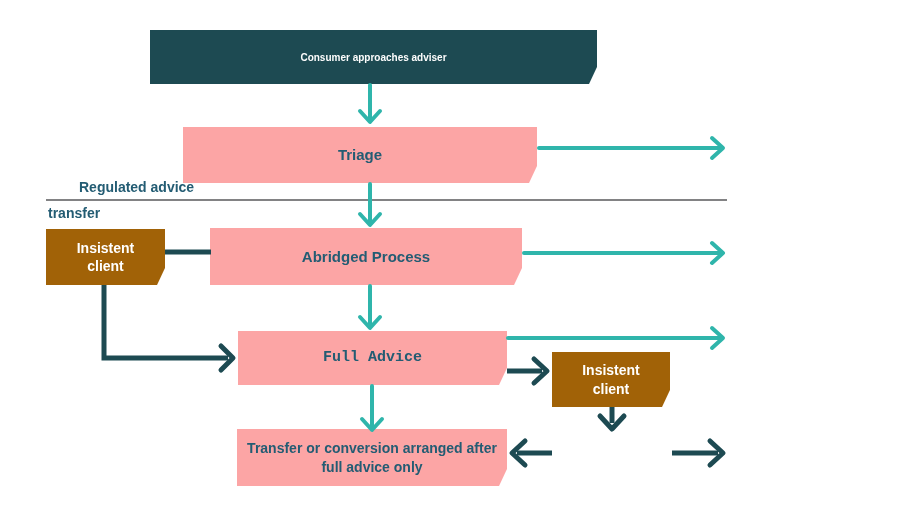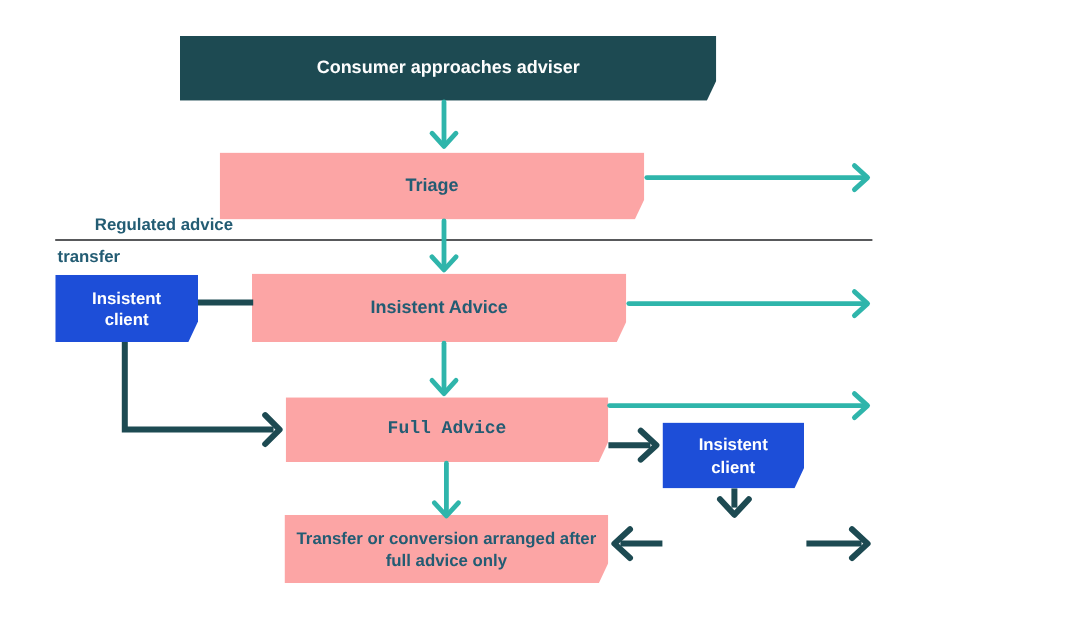--- a/index.html
+++ b/index.html
@@ -27,24 +27,24 @@
     clip-path: polygon(0 0, 100% 0, 100% calc(100% - 17px), calc(100% - 8px) 100%, 0 100%);
   }
   .node--gray {
     background: #fca5a5;
     color: #235c73;
     font-size: 15px;
   }
   .node--dark {
     background: #1d4a52;
     color: #fdfdfd;
-    font-size: 15px;
+    font-size: 10px;
   }
   .node--teal {
-    background: #1d4ed8;
+    background: #a16207;
     color: #ffffff;
     font-size: 14px;
   }
   #node-consumer        { left: 150px; top: 30px;  width: 447px; height: 54px; }
   #node-triage          { left: 183px; top: 127px; width: 354px; height: 56px; }
   #node-insistent-left  { left: 46px;  top: 229px; width: 119px; height: 56px; padding: 0 18px; }
   #node-abridged        { left: 210px; top: 228px; width: 312px; height: 57px; }
   #node-full            { left: 238px; top: 331px; width: 269px; height: 54px; font-family: Liberation Mono, monospace; }
   #node-insistent-right { left: 552px; top: 352px; width: 118px; height: 55px; padding: 0 18px; }
   #node-process         { left: 552px; top: 433px; width: 120px; height: 56px; padding: 0 2px; }
@@ -111,21 +111,21 @@
 
   <div class="node node--gray" id="node-triage">
     <span>Triage</span>
   </div>
 
   <div class="node node--teal" id="node-insistent-left">
     <span>Insistent client</span>
   </div>
 
   <div class="node node--gray" id="node-abridged">
-    <span>Insistent Advice</span>
+    <span>Abridged Process</span>
   </div>
 
   <div class="node node--gray" id="node-full">
     <span>Full Advice</span>
   </div>
 
   <div class="node node--teal" id="node-insistent-right">
     <span>Insistent client</span>
   </div>
 

